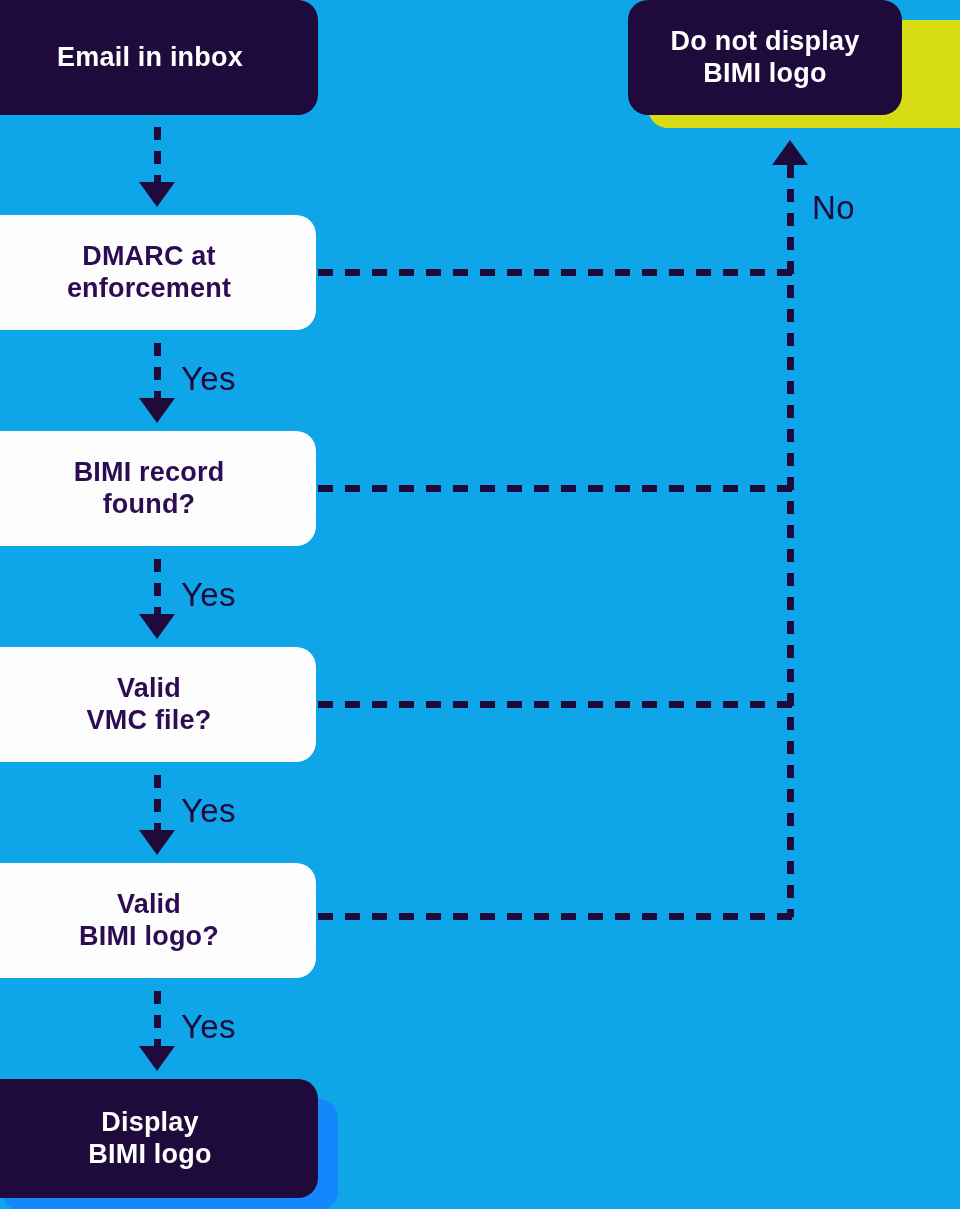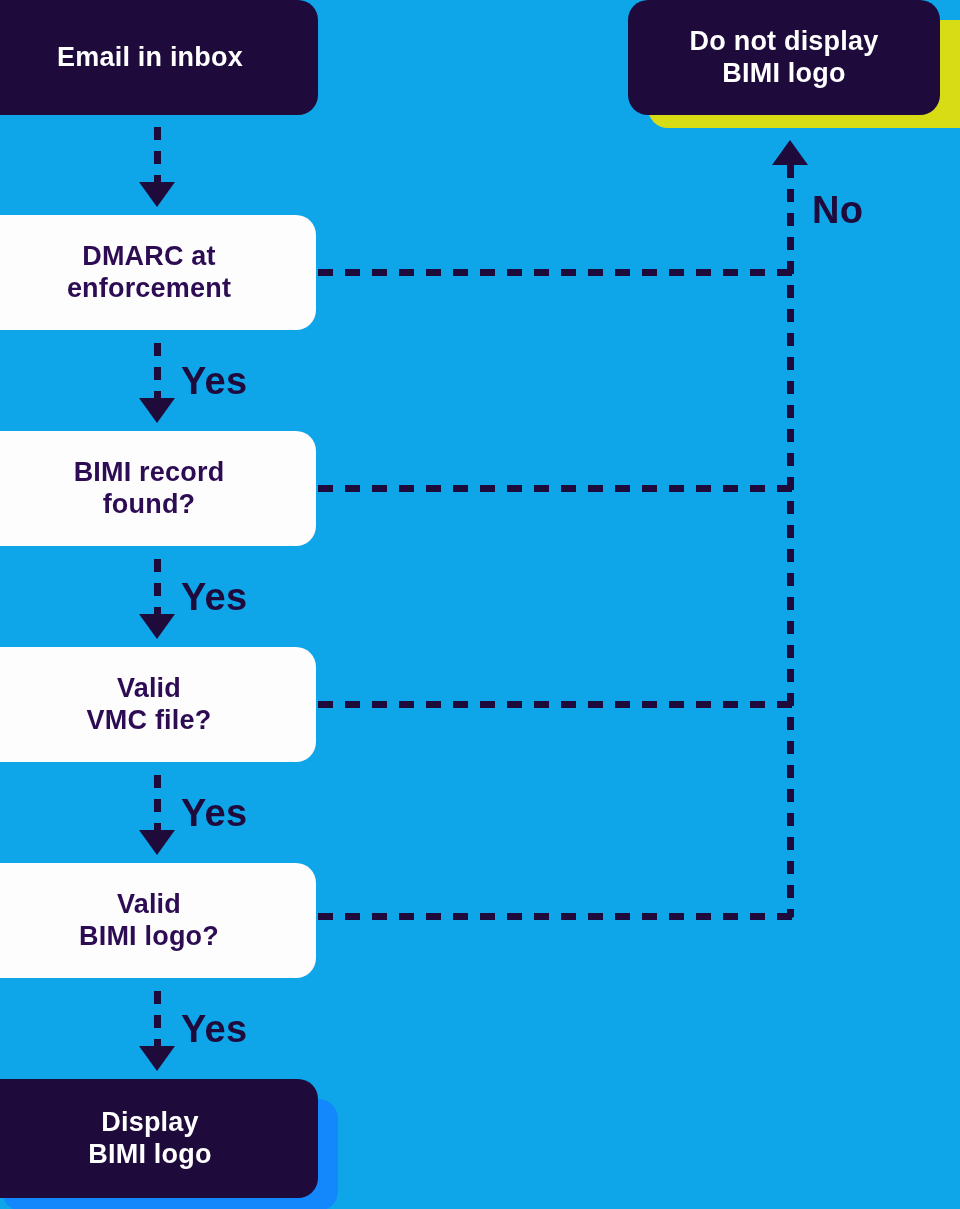--- a/index.html
+++ b/index.html
@@ -59,21 +59,21 @@
     left: -18px;
     top: 0px;
     width: 336px;
     height: 115px;
     border-radius: 20px;
   }
 
   #node-no-display {
     left: 628px;
     top: 0px;
-    width: 312px;
+    width: 274px;
     height: 115px;
     border-radius: 20px;
   }
   #shadow-no-display {
     left: 648px;
     top: 20px;
     width: 330px;
     height: 108px;
     background: #d8dc14;
     border-radius: 20px;
@@ -153,22 +153,22 @@
     width: 7px;
     height: 7px;
     background: #1e0b3c;
     border-radius: 3px;
   }
 
   
   .edge-label {
     position: absolute;
     color: #1e0b3c;
-    font-weight: 700;
-    font-size: 38px;
+    font-weight: 400;
+    font-size: 33px;
     letter-spacing: 0.3px;
   }
 </style>
 </head>
 <body>
 
 <div id="canvas">
 
   <div class="node node-dark" id="node-start">Email in inbox</div>
 

